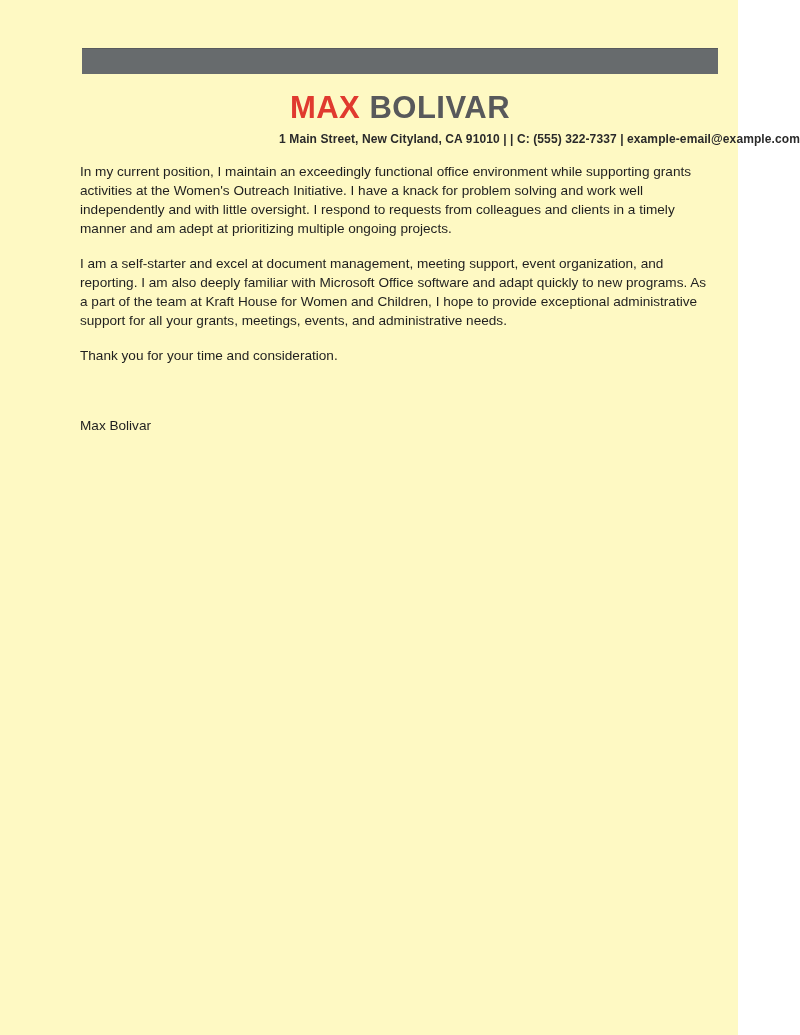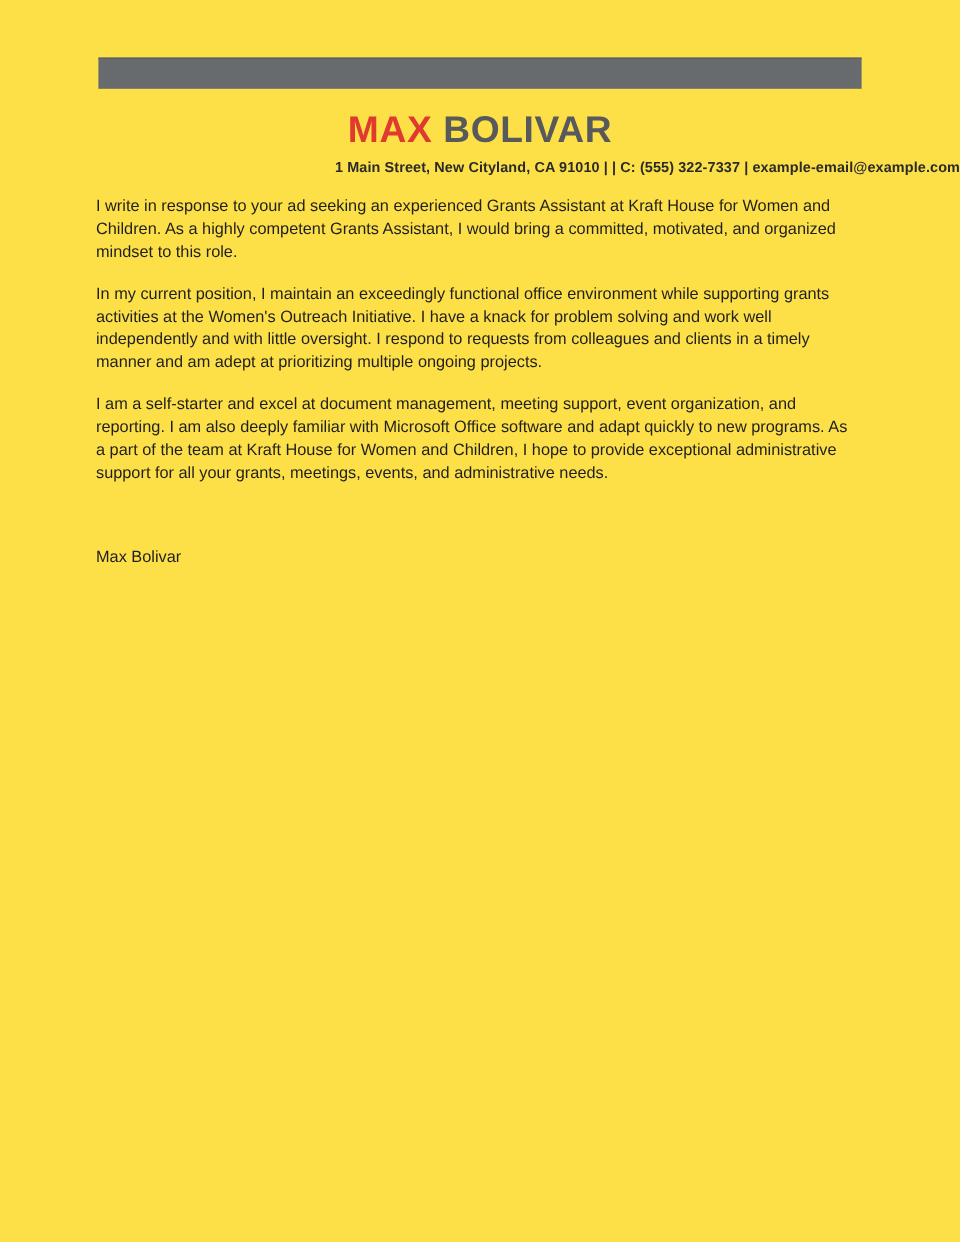--- a/index.html
+++ b/index.html
@@ -11,23 +11,23 @@
     width: 800px;
     height: 1035px;
     background: #ffffff;
     font-family: "Liberation Sans", sans-serif;
     -webkit-font-smoothing: antialiased;
     overflow: hidden;
   }
 
   .page {
     position: relative;
-    width: 800px;
+    width: 738px;
     height: 1035px;
-    background: #fde047;
+    background: #fef9c3;
     box-sizing: border-box;
   }
 
   
   .header-bar {
     position: absolute;
     left: 82px;
     top: 48px;
     width: 636px;
     height: 25px;
@@ -111,26 +111,26 @@
 
   <div class="name-block">
     <span class="name"><span class="name-first">MAX</span><span class="name-last">&nbsp;</span><span class="name-last">BOLIVAR</span></span>
   </div>
 
   <div class="contact-line">1 Main Street, New Cityland, CA 91010 |  | C: (555) 322-7337 | example-email@example.com</div>
 
   <div class="letter-body">
 
 
-    <p class="para">I write in response to your ad seeking an experienced Grants Assistant at Kraft House for Women and Children. As a highly competent Grants Assistant, I would bring a committed, motivated, and organized mindset to this role.</p>
 
     <p class="para">In my current position, I maintain an exceedingly functional office environment while supporting grants activities at the Women's Outreach Initiative. I have a knack for problem solving and work well independently and with little oversight. I respond to requests from colleagues and clients in a timely manner and am adept at prioritizing multiple ongoing projects.</p>
 
     <p class="para">I am a self-starter and excel at document management, meeting support, event organization, and reporting. I am also deeply familiar with Microsoft Office software and adapt quickly to new programs. As a part of the team at Kraft House for Women and Children, I hope to provide exceptional administrative support for all your grants, meetings, events, and administrative needs.</p>
 
 
+    <p class="closing-line">Thank you for your time and consideration.</p>
 
 
     <p class="signature-name">Max Bolivar</p>
 
   </div>
 
 </div>
 
 </body></html>

